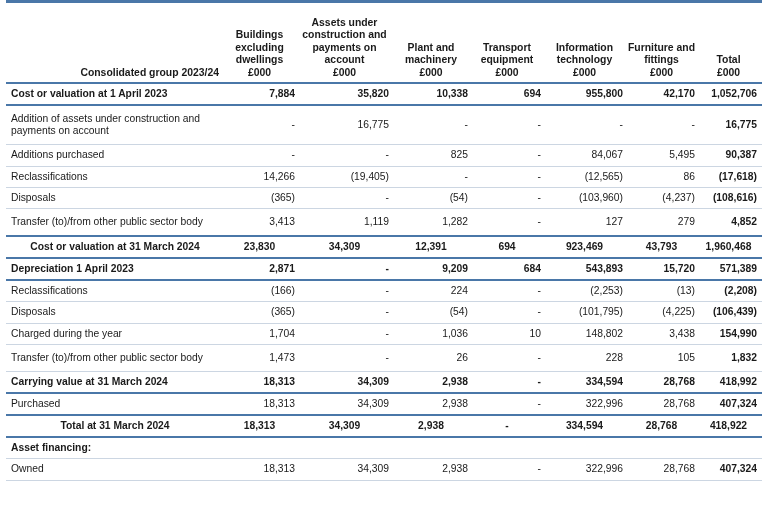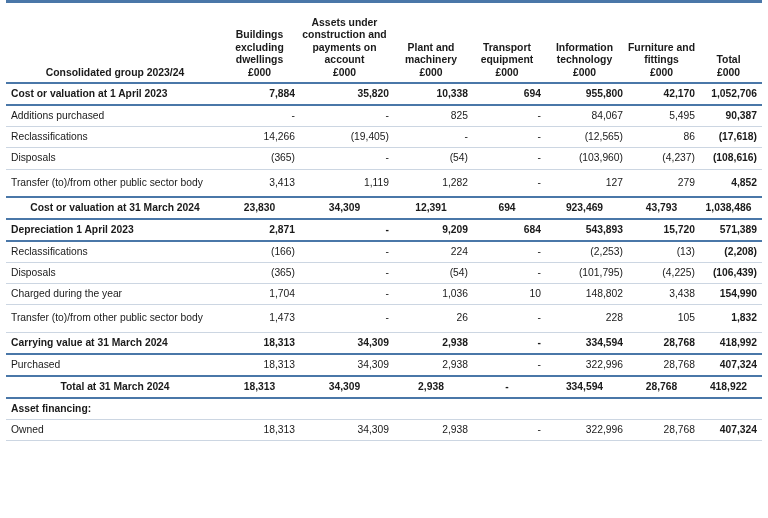--- a/index.html
+++ b/index.html
@@ -42,21 +42,21 @@
   thead th {
     vertical-align: bottom;
     padding: 0 5px 3px 0;
     font-weight: bold;
     font-size: 10.4px;
     line-height: 1.2;
     text-align: center;
     border: none;
   }
   thead th.hlabel {
-    text-align: center;
+    text-align: right;
     padding-left: 5px;
     padding-bottom: 3px;
   }
   tr.header-row { height: 80px; }
   tr.topline td {
     padding: 0;
     height: 3px;
     background: #4a77a8;
     border: none;
   }
@@ -139,20 +139,30 @@
         <tr class="bold rule-bot">
           <td class="lbl">Cost or valuation at 1 April 2023</td>
           <td>7,884</td>
           <td>35,820</td>
           <td>10,338</td>
           <td>694</td>
           <td>955,800</td>
           <td>42,170</td>
           <td>1,052,706</td>
         </tr>
+        <tr class="tall">
+          <td class="lbl">Addition of assets under construction and payments on account</td>
+          <td>-</td>
+          <td>16,775</td>
+          <td>-</td>
+          <td>-</td>
+          <td>-</td>
+          <td>-</td>
+          <td class="tot">16,775</td>
+        </tr>
         <tr class="">
           <td class="lbl">Additions purchased</td>
           <td>-</td>
           <td>-</td>
           <td>825</td>
           <td>-</td>
           <td>84,067</td>
           <td>5,495</td>
           <td class="tot">90,387</td>
         </tr>
@@ -187,21 +197,21 @@
           <td class="tot">4,852</td>
         </tr>
         <tr class="bold rule-top rule-bot">
           <td class="lbl">Cost or valuation at 31 March 2024</td>
           <td>23,830</td>
           <td>34,309</td>
           <td>12,391</td>
           <td>694</td>
           <td>923,469</td>
           <td>43,793</td>
-          <td>1,038,486</td>
+          <td>1,960,468</td>
         </tr>
         <tr class="bold rule-bot">
           <td class="lbl">Depreciation 1 April 2023</td>
           <td>2,871</td>
           <td>-</td>
           <td>9,209</td>
           <td>684</td>
           <td>543,893</td>
           <td>15,720</td>
           <td>571,389</td>

